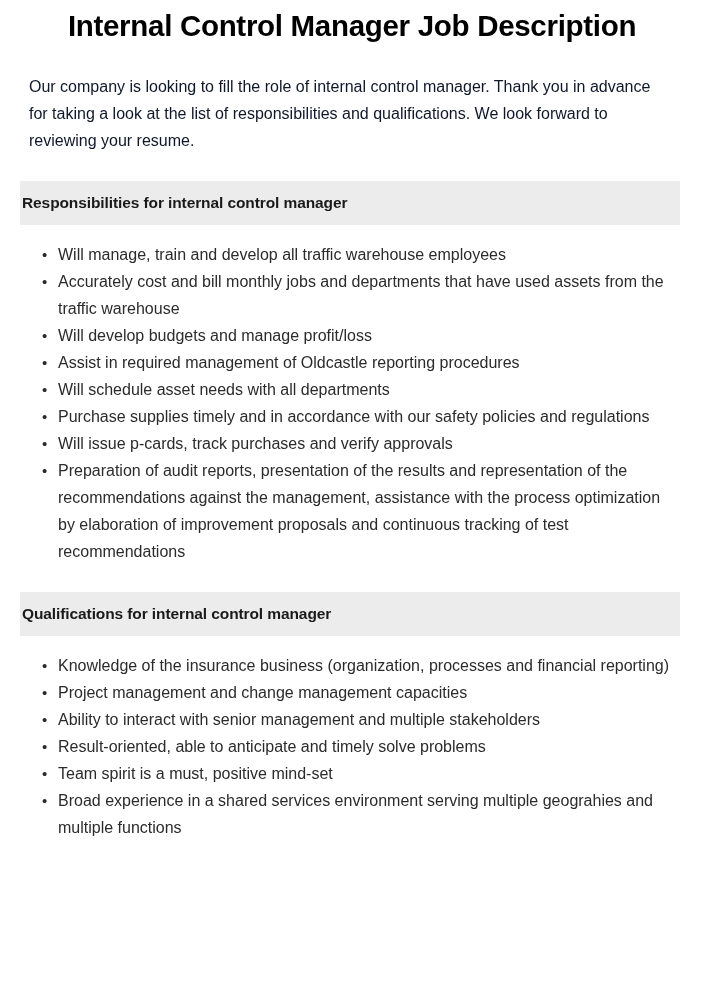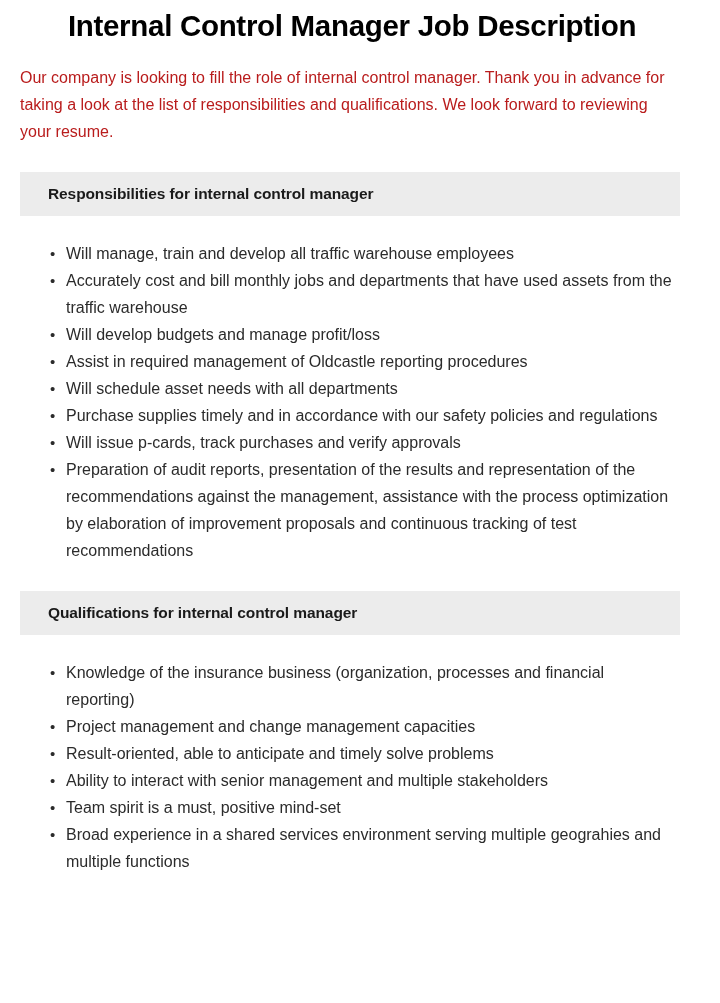--- a/index.html
+++ b/index.html
@@ -27,50 +27,50 @@
     padding: 6px 20px 0 20px;
     font-size: 29.5px;
     line-height: 40px;
     font-weight: bold;
     letter-spacing: -0.3px;
     text-align: center;
     color: #000000;
   }
 
   .intro {
-    margin: 0;
+    margin: 9px;
     padding: 18px 38px 0 20px;
     font-size: 16px;
     line-height: 27px;
-    color: #b91c1c;
+    color: #0f172a;
   }
 
   .section {
     margin: 0;
   }
 
   .section-header {
     margin: 27px 24px 0 20px;
     background: #ececec;
     height: 44px;
     display: flex;
     align-items: center;
-    padding: 0 28px;
+    padding: 0 2px;
     box-sizing: border-box;
   }
 
   .section-header-text {
     font-size: 15.5px;
     font-weight: bold;
     color: #1a1a1a;
     letter-spacing: -0.1px;
   }
 
   ul.bullet-list {
-    margin: 8px;
+    margin: 0;
     padding: 16px 24px 0 58px;
     list-style: none;
   }
 
   ul.bullet-list li {
     position: relative;
     font-size: 16px;
     line-height: 27px;
     color: #2b2b2b;
     padding: 0 0 0 0;
@@ -120,22 +120,22 @@
     </ul>
   </div>
 
   <div class="section">
     <div class="section-header">
       <span class="section-header-text">Qualifications for internal control manager</span>
     </div>
     <ul class="bullet-list list-qualifications">
       <li>Knowledge of the insurance business (organization, processes and financial reporting)</li>
       <li>Project management and change management capacities</li>
+      <li>Ability to interact with senior management and multiple stakeholders</li>
       <li>Result-oriented, able to anticipate and timely solve problems</li>
-      <li>Ability to interact with senior management and multiple stakeholders</li>
       <li>Team spirit is a must, positive mind-set</li>
       <li>Broad experience in a shared services environment serving multiple geograhies and multiple functions</li>
     </ul>
   </div>
 
   <div class="spacer-bottom"></div>
 
 </div>
 
 </body></html>

